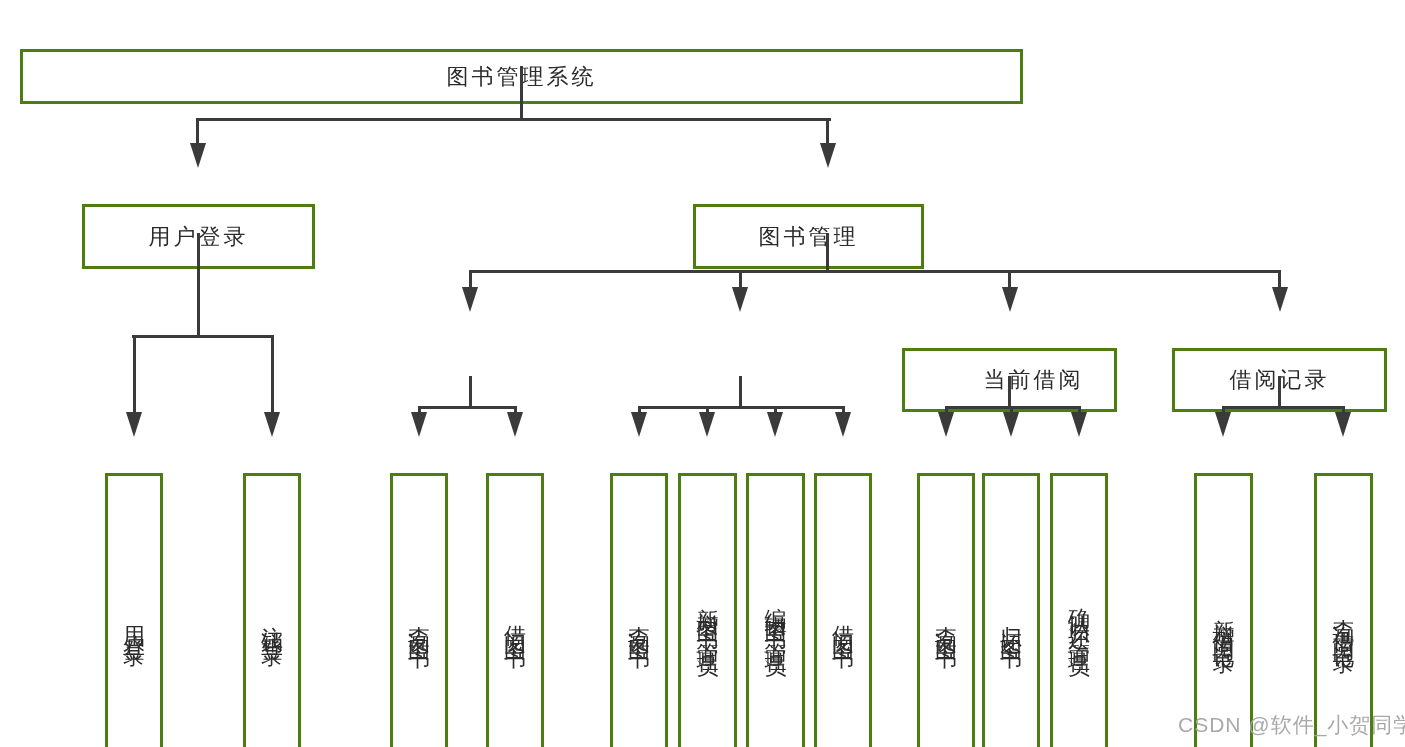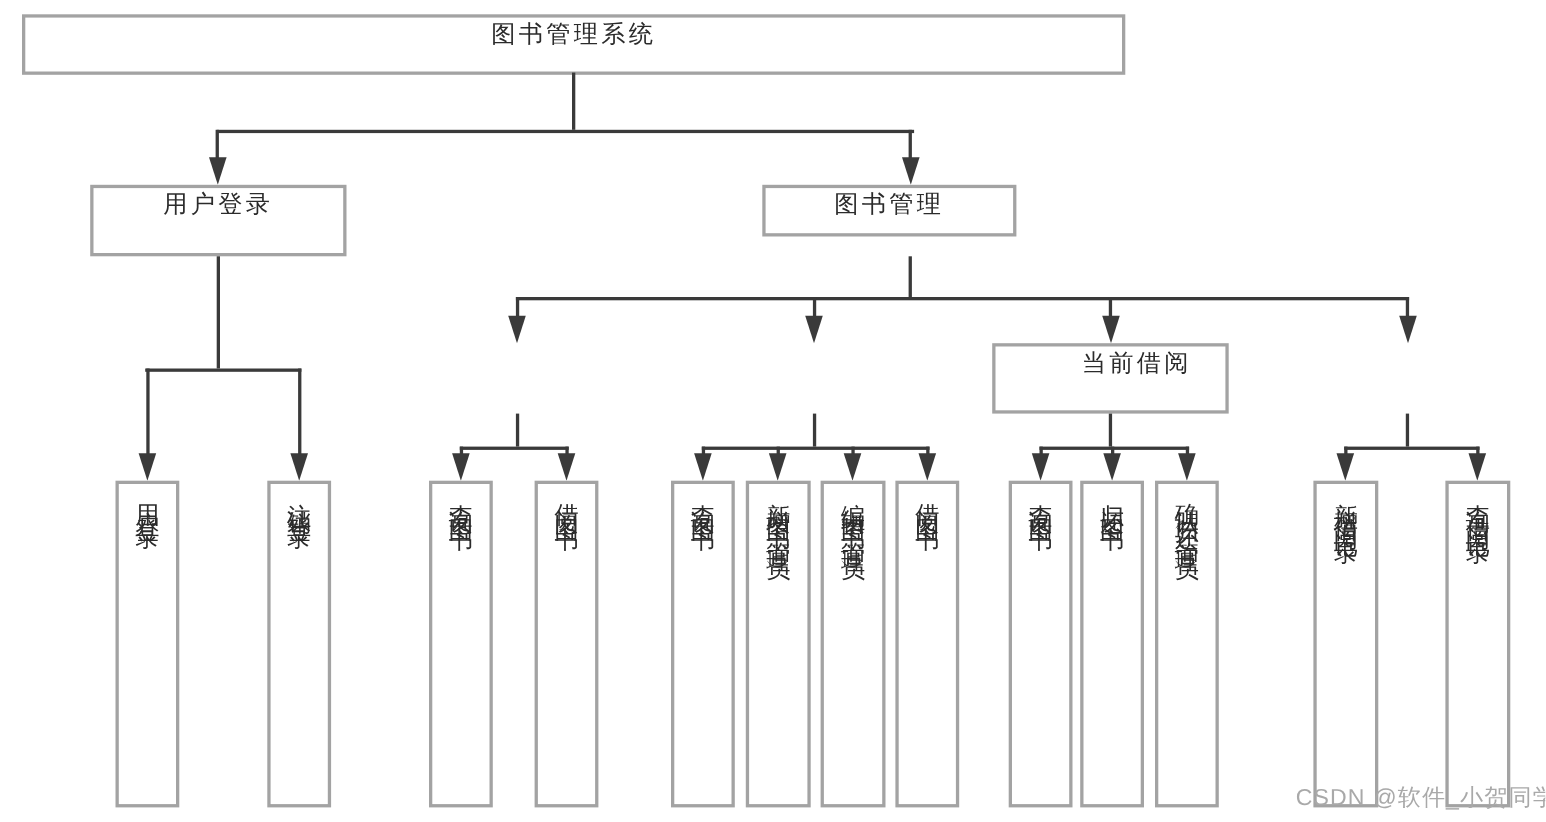--- a/index.html
+++ b/index.html
@@ -11,24 +11,26 @@
     width: 1405px;
     height: 747px;
     background: #ffffff;
     overflow: hidden;
   }
 
   
   .box {
     position: absolute;
     background: #ffffff;
-    border: 3px solid #a3a3a3;
+    border: 3px solid #4d7c0f;
     display: flex;
+    align-items: center;
     justify-content: center;
     color: #2b2b2b;
+    margin-top: 36px;
   }
   .box .lbl {
     font-size: 22px;
     letter-spacing: 3px;
     white-space: nowrap;
   }
   .leaf .lbl {
     writing-mode: vertical-rl;
     text-orientation: mixed;
     letter-spacing: 7px;
@@ -72,21 +74,21 @@
     <div class="hl" style="left:197px; top:118px; width:634px;"></div>
     <div class="vl" style="left:196px; top:118px; height:27px;"></div>
     <div class="ar" style="left:190px; top:143px;"></div>
     <div class="vl" style="left:826px; top:118px; height:27px;"></div>
     <div class="ar" style="left:820px; top:143px;"></div>
   </div>
 
   <div class="box" style="left:82px; top:168px; width:233px; height:65px;">
     <span class="lbl">用户登录</span>
   </div>
-  <div class="box" style="left:693px; top:168px; width:231px; height:47px;">
+  <div class="box" style="left:693px; top:168px; width:231px; height:65px;">
     <span class="lbl">图书管理</span>
   </div>
 
   <div>
     <div class="vl" style="left:197px; top:233px; height:102px;"></div>
     <div class="hl" style="left:132px; top:335px; width:142px;"></div>
     <div class="vl" style="left:133px; top:335px; height:79px;"></div>
     <div class="ar" style="left:126px; top:412px;"></div>
     <div class="vl" style="left:271px; top:335px; height:79px;"></div>
     <div class="ar" style="left:264px; top:412px;"></div>
@@ -101,20 +103,23 @@
     <div class="ar" style="left:732px; top:287px;"></div>
     <div class="vl" style="left:1008px; top:270px; height:19px;"></div>
     <div class="ar" style="left:1002px; top:287px;"></div>
     <div class="vl" style="left:1278px; top:270px; height:19px;"></div>
     <div class="ar" style="left:1272px; top:287px;"></div>
   </div>
 
   <div class="box" style="left:902px; top:312px; width:215px; height:64px;padding-left:48px;">
     <span class="lbl">当前借阅</span>
   </div>
+  <div class="box" style="left:1172px; top:312px; width:215px; height:64px;">
+    <span class="lbl">借阅记录</span>
+  </div>
 
   <div>
     <div class="vl" style="left:469px; top:376px; height:30px;"></div>
     <div class="hl" style="left:418px; top:406px; width:99px;"></div>
     <div class="vl" style="left:418px; top:406px; height:8px;"></div>
     <div class="ar" style="left:411px; top:412px;"></div>
     <div class="vl" style="left:514px; top:406px; height:8px;"></div>
     <div class="ar" style="left:507px; top:412px;"></div>
   </div>
 

